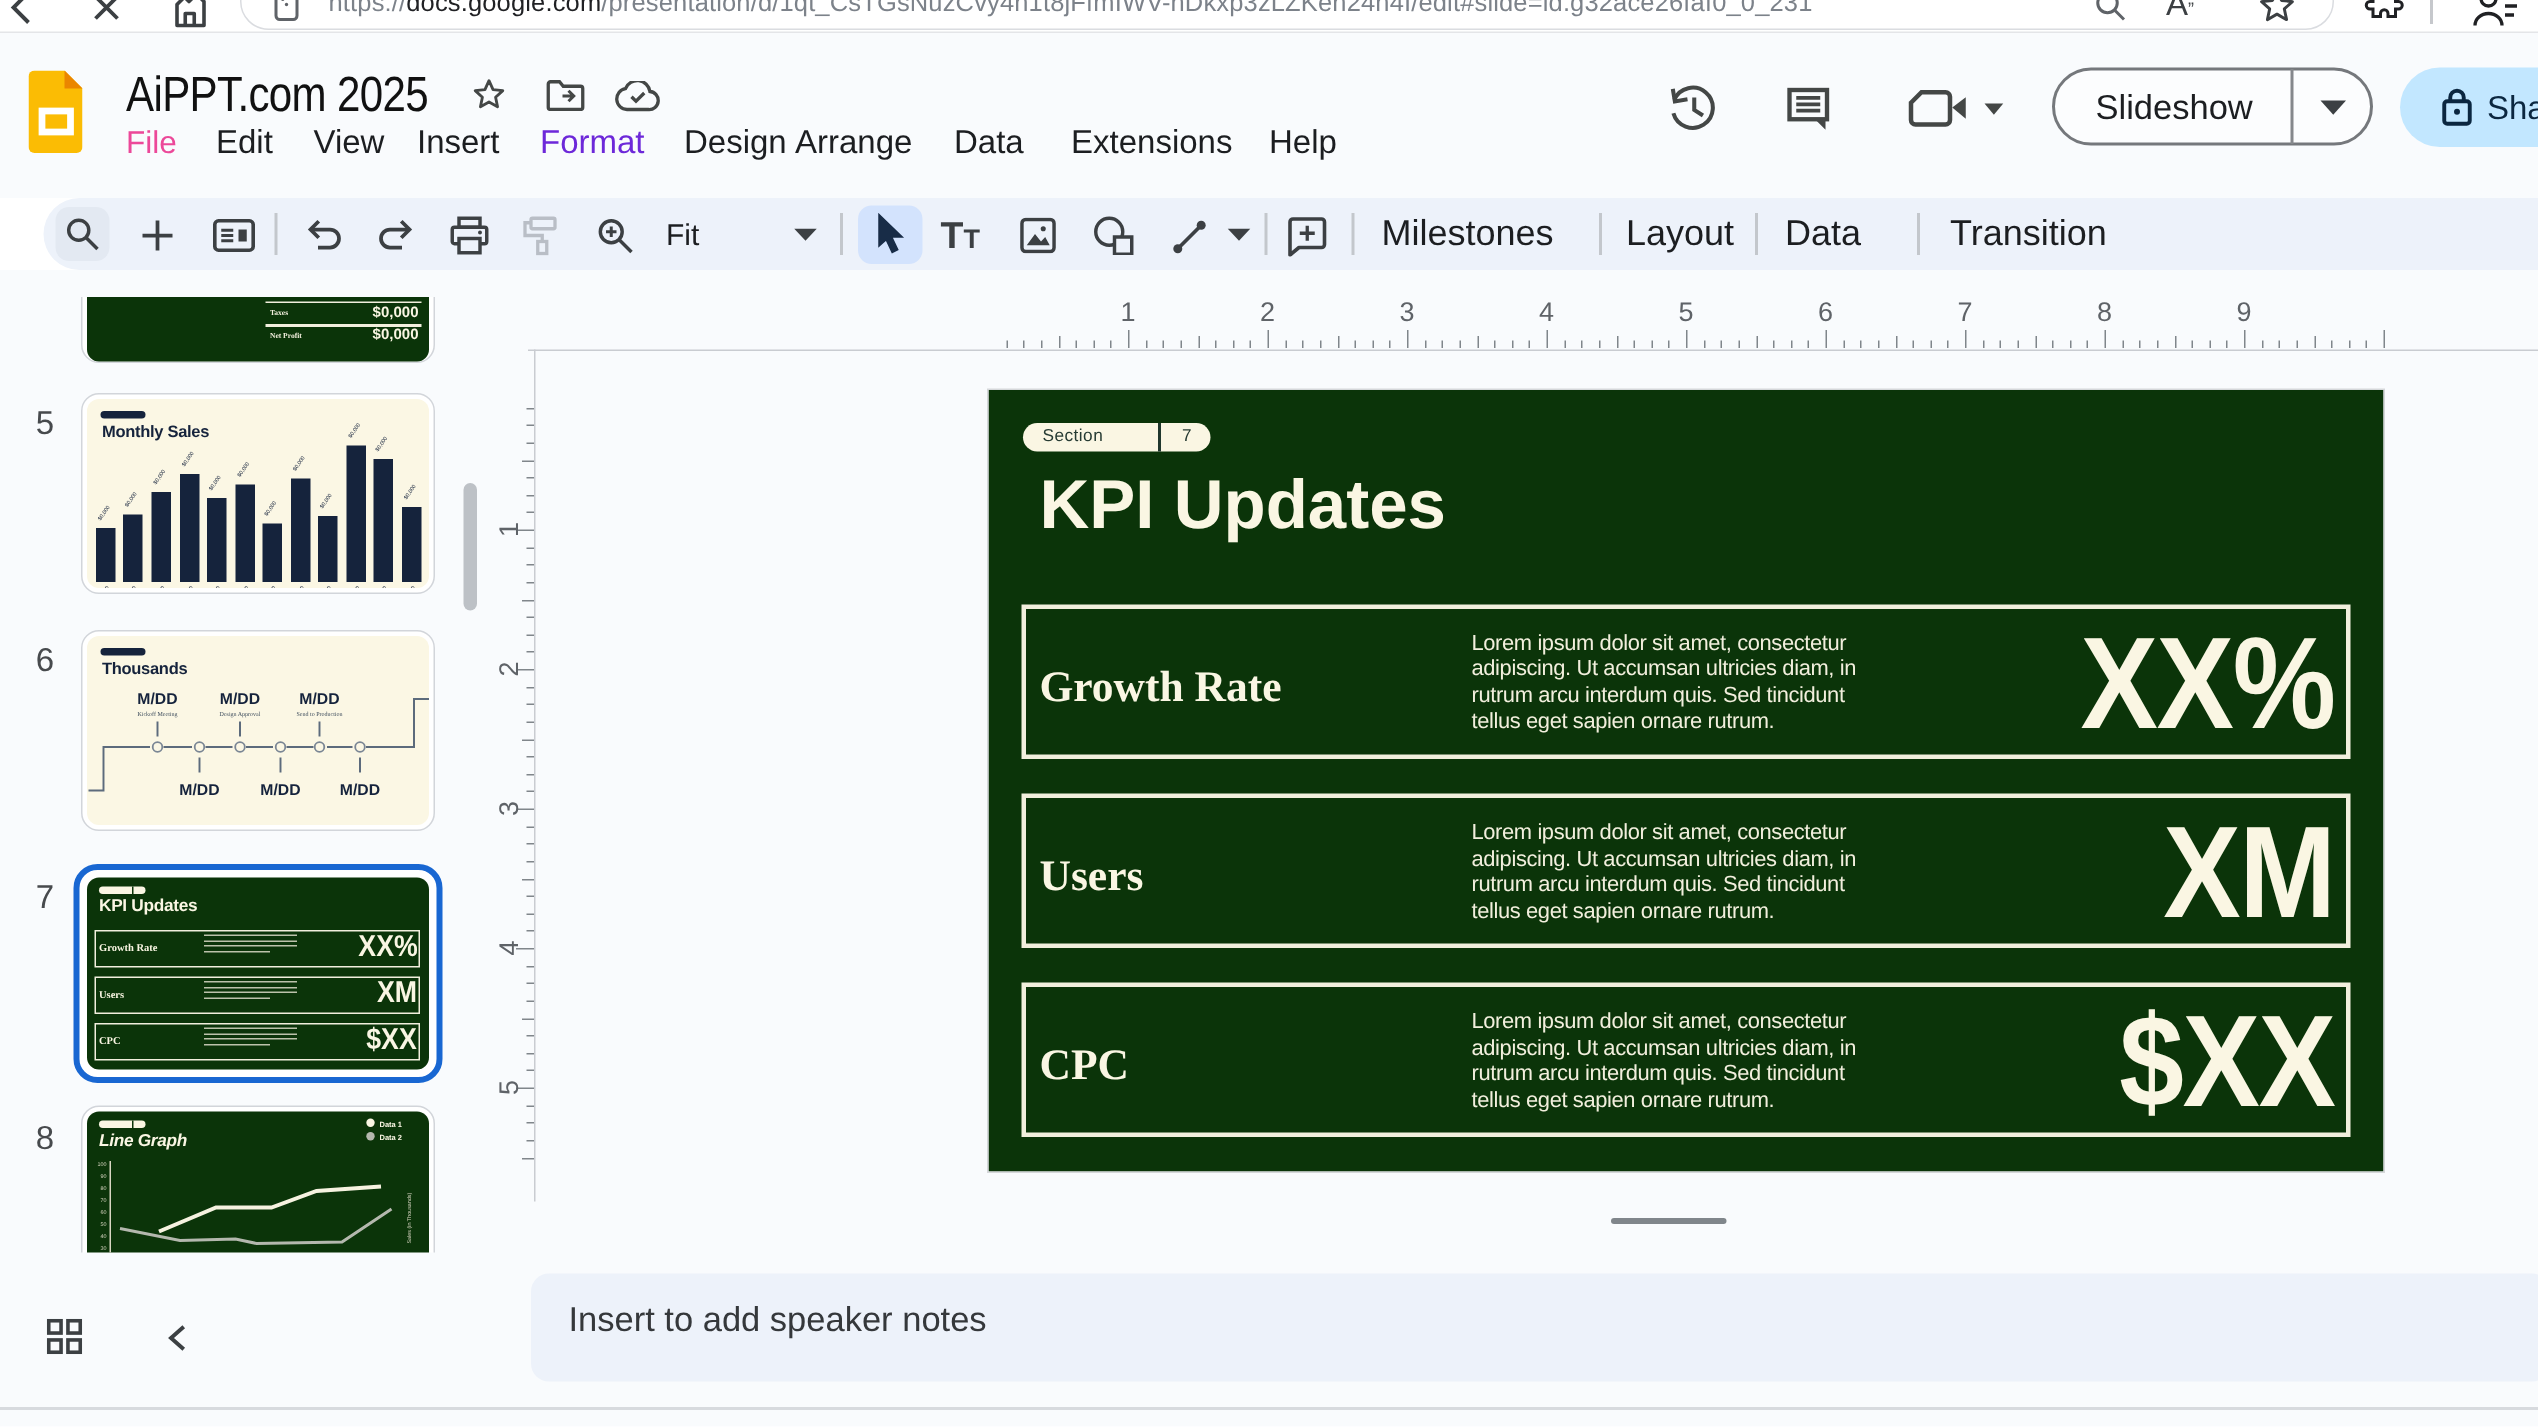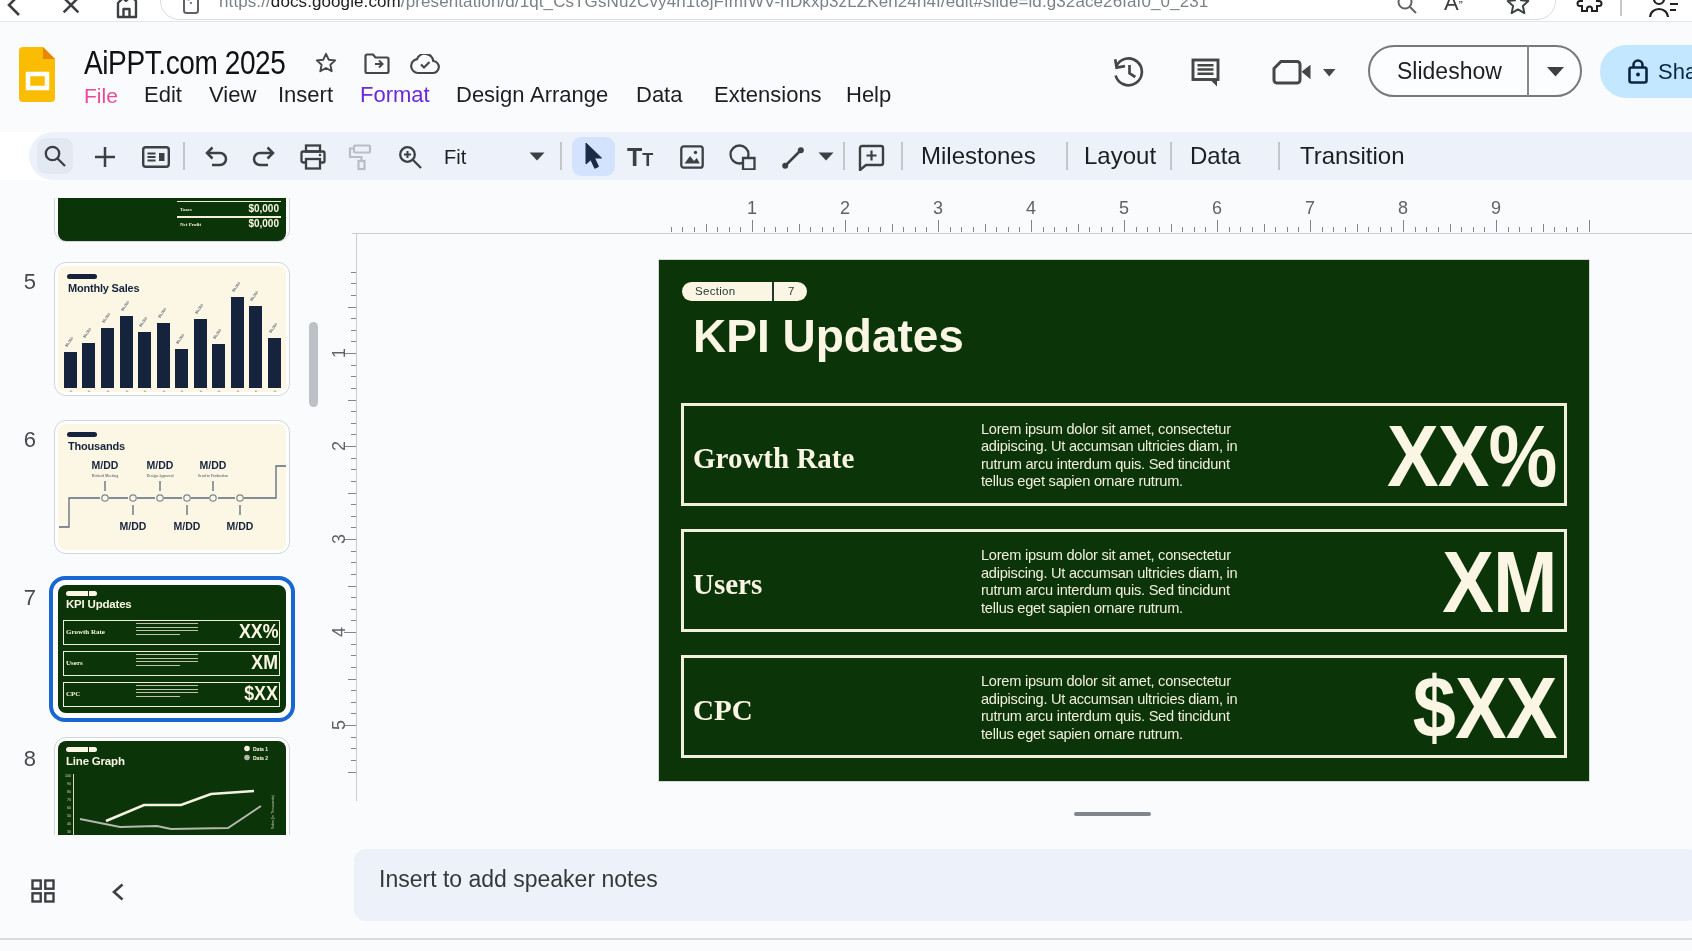--- a/index.html
+++ b/index.html
@@ -347,21 +347,21 @@
       <div class="abs mval" style="top:36px;">XX%</div>
       <div class="abs mval" style="top:67px;">XM</div>
       <div class="abs mval" style="top:98px;">$XX</div>
     </div>
 
     <div class="abs" style="left:22px;top:548px;width:14px;text-align:right;font-size:22px;color:#474a4d;">8</div>
     <div class="abs" style="left:54px;top:539px;width:236px;height:134px;background:#fff;border:1.5px solid #d2d5da;border-radius:12px;"></div>
     <div class="abs" style="left:58px;top:543px;width:228px;height:126px;background:#0b3409;border-radius:8px;overflow:hidden;" id="thumb8">
       <div class="abs" style="left:8px;top:6px;width:31px;height:4.5px;border-radius:2.5px;background:#faf6e3;"></div>
       <div class="abs" style="left:30px;top:6px;width:0.7px;height:4.5px;background:#0b3409;"></div>
-      <div class="abs" style="left:8px;top:14px;font-size:11.5px;line-height:12px;font-weight:bold;color:#faf6e3;letter-spacing:-0.2px;">Line Graph</div>
+      <div class="abs" style="left:8px;top:14px;font-size:11.5px;line-height:12px;font-weight:bold;color:#faf6e3;letter-spacing:-0.2px;font-style:italic;">Line Graph</div>
       <svg class="abs" style="left:0;top:0;" width="228" height="126" viewBox="0 0 228 126">
         <circle cx="189" cy="7.5" r="2.8" fill="#faf6e3"></circle>
         <text x="195" y="10" font-size="5" font-weight="bold" fill="#faf6e3" font-family="'Liberation Sans',sans-serif">Data 1</text>
         <circle cx="189" cy="16.5" r="2.8" fill="#b4b8ae"></circle>
         <text x="195" y="19" font-size="5" font-weight="bold" fill="#faf6e3" font-family="'Liberation Sans',sans-serif">Data 2</text>
         <path d="M15.5 33 V126" stroke="#d9d6c2" stroke-width="1"></path>
         <g fill="#d9d6c2" font-size="3.6" text-anchor="end" font-family="'Liberation Sans',sans-serif">
           <text x="13" y="36">100</text>
             <text x="13" y="44">90</text>
             <text x="13" y="52">80</text>

